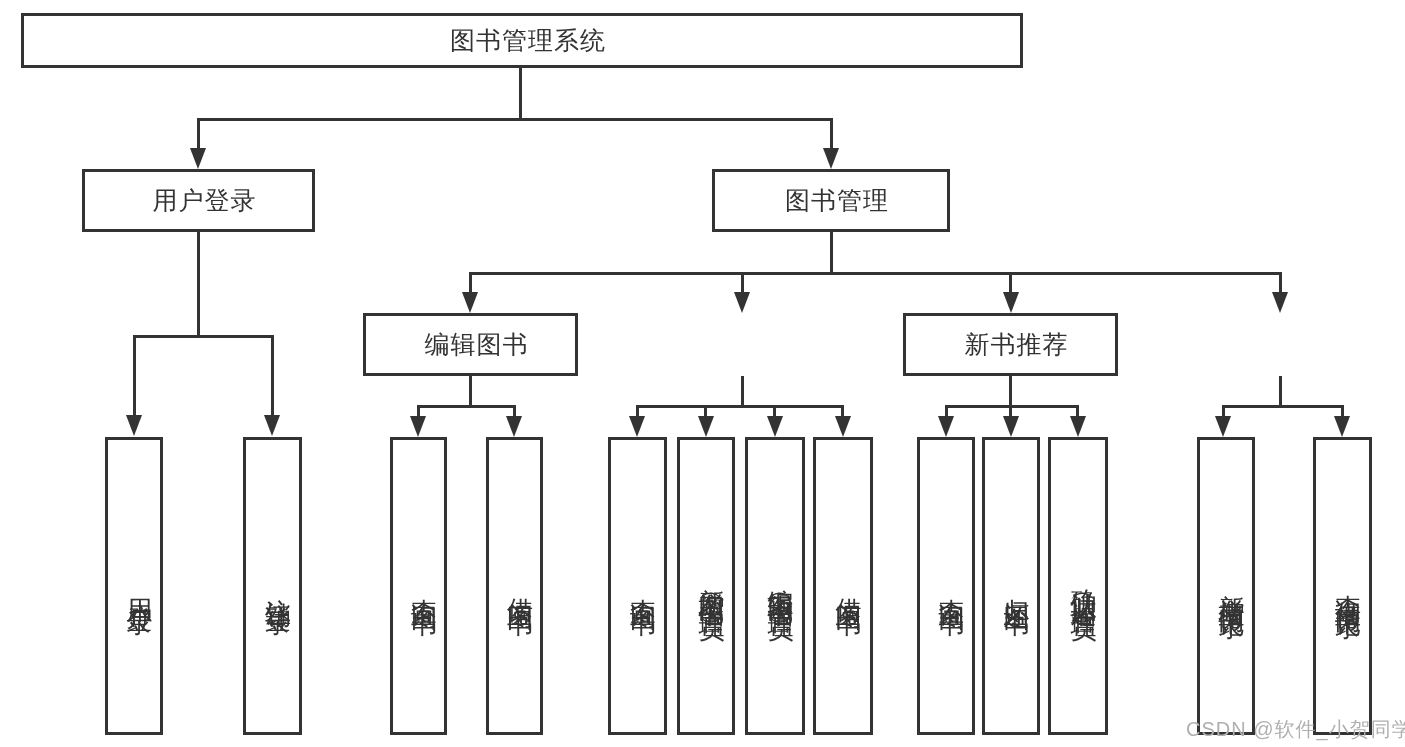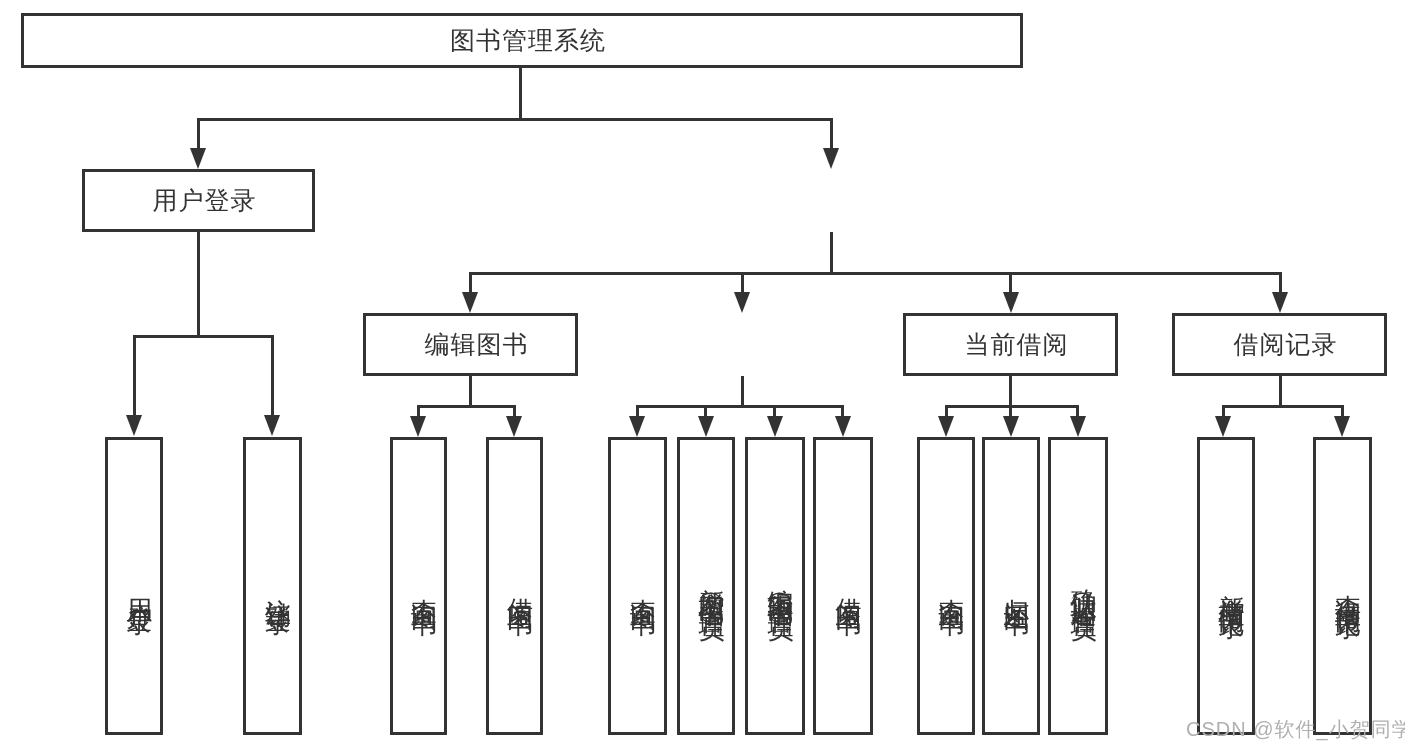--- a/index.html
+++ b/index.html
@@ -63,20 +63,23 @@
   <div class="vl" style="left:519px;top:68px;height:50px;"></div>
   <div class="hl" style="left:197px;top:118px;width:636px;"></div>
   <div class="vl" style="left:197px;top:118px;height:32px;"></div>
   <div class="ah" style="left:190px;top:148px;"></div>
   <div class="vl" style="left:830px;top:118px;height:32px;"></div>
   <div class="ah" style="left:823px;top:148px;"></div>
 
   <div class="box" style="left:82px;top:169px;width:233px;height:63px;">
     <span>用户登录</span>
   </div>
+  <div class="box" style="left:712px;top:169px;width:238px;height:63px;">
+    <span>图书管理</span>
+  </div>
 
   <div class="vl" style="left:197px;top:232px;height:103px;"></div>
   <div class="hl" style="left:133px;top:335px;width:141px;"></div>
   <div class="vl" style="left:133px;top:335px;height:80px;"></div>
   <div class="ah" style="left:126px;top:415px;"></div>
   <div class="vl" style="left:271px;top:335px;height:80px;"></div>
   <div class="ah" style="left:264px;top:415px;"></div>
 
   <div class="vl" style="left:830px;top:232px;height:40px;"></div>
   <div class="hl" style="left:469px;top:272px;width:813px;"></div>
@@ -86,24 +89,21 @@
   <div class="ah" style="left:734px;top:292px;"></div>
   <div class="vl" style="left:1009px;top:272px;height:22px;"></div>
   <div class="ah" style="left:1003px;top:292px;"></div>
   <div class="vl" style="left:1279px;top:272px;height:22px;"></div>
   <div class="ah" style="left:1272px;top:292px;"></div>
 
   <div class="box" style="left:363px;top:313px;width:215px;height:63px;">
     <span>编辑图书</span>
   </div>
   <div class="box" style="left:903px;top:313px;width:215px;height:63px;">
-    <span>当前借阅</span>
-  </div>
-  <div class="box" style="left:1172px;top:313px;width:215px;height:63px;">
-    <span>借阅记录</span>
+    <span>新书推荐</span>
   </div>
 
   <div class="vl" style="left:469px;top:376px;height:29px;"></div>
   <div class="hl" style="left:417px;top:405px;width:99px;"></div>
   <div class="vl" style="left:417px;top:405px;height:12px;"></div>
   <div class="ah" style="left:410px;top:416px;"></div>
   <div class="vl" style="left:513px;top:405px;height:12px;"></div>
   <div class="ah" style="left:506px;top:416px;"></div>
 
   <div class="vl" style="left:741px;top:376px;height:29px;"></div>

